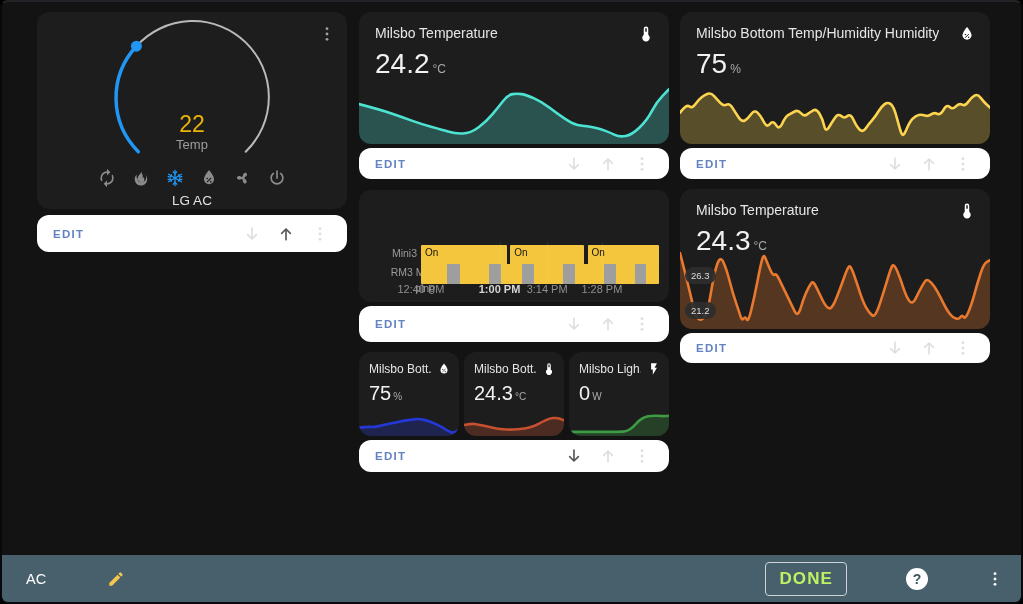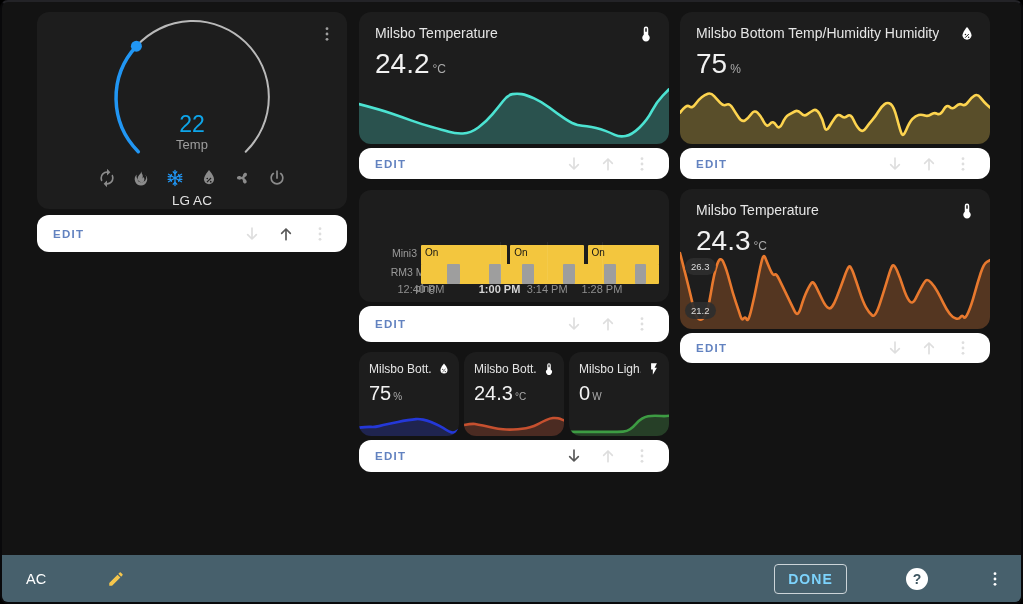--- a/index.html
+++ b/index.html
@@ -17,21 +17,21 @@
   svg.i .st{fill:none;stroke:currentColor;stroke-width:2;stroke-linecap:round;stroke-linejoin:round;}
   .card-head{display:flex;align-items:flex-start;justify-content:space-between;padding:13px 14px 0 16px;}
   .card-title{font-size:14px;color:#e6e6e6;white-space:nowrap;overflow:hidden;}
   .head-icon{color:#ffffff;flex:none;margin-left:6px;}
   .head-icon svg{width:18px;height:18px;fill:currentColor;display:block;}
   .big-value{padding:6px 16px 0;color:#f1f1f1;font-size:28px;font-weight:300;line-height:1.05;}
   .big-value .unit{font-size:12px;color:#ababab;font-weight:400;margin-left:3px;}
   .spark{position:absolute;left:0;right:0;bottom:0;display:block;width:100%;}
   
   .dial-svg{position:absolute;left:0;top:4px;cursor:pointer;}
-  .dial-temp{position:absolute;left:0;top:99px;width:100%;text-align:center;font-size:23px;color:#0ea5e9;}
+  .dial-temp{position:absolute;left:0;top:99px;width:100%;text-align:center;font-size:23px;color:#eab308;}
   .dial-mode{position:absolute;left:0;top:125px;width:100%;text-align:center;font-size:13px;color:#9e9e9e;}
   .modes-row{position:absolute;left:0;top:156px;width:100%;display:flex;justify-content:center;gap:14px;}
   .mode{width:20px;height:20px;color:#8b8b8b;cursor:pointer;}
   .mode svg{width:20px;height:20px;fill:currentColor;display:block;}
   .mode .st{fill:none;stroke:currentColor;stroke-width:1.6;stroke-linecap:round;}
   .entity-name{position:absolute;left:0;top:181px;width:100%;text-align:center;font-size:13.5px;color:#e2e2e2;}
   .menu-dots-card{position:absolute;top:10px;right:8px;width:24px;height:24px;color:#9e9e9e;
                   display:flex;align-items:center;justify-content:center;cursor:pointer;}
   
   .tl-title{position:absolute;left:16px;top:10px;font-size:20px;color:#f4f4f4;}
@@ -51,21 +51,21 @@
   .sm-value{padding:6px 10px 0;color:#f1f1f1;font-size:20px;font-weight:300;}
   .sm-value .unit{font-size:10px;color:#ababab;margin-left:2px;}
   .sm-head{display:flex;align-items:center;justify-content:space-between;padding:10px 8px 0 10px;}
   .sm-head .head-icon svg{width:14px;height:14px;}
   
   #bottom-bar{position:absolute;left:0;right:0;bottom:0;height:47px;background:var(--barbg,#47606c);
               display:flex;align-items:center;padding:0 14px 0 24px;box-sizing:border-box;gap:43px;}
   #bottom-bar .view-title{color:#fff;font-size:14.5px;}
   .pencil{width:18px;height:18px;margin-left:18px;color:#f5c64c;cursor:pointer;}
   .pencil svg{width:18px;height:18px;fill:currentColor;display:block;}
-  .done-btn{border:1px solid #ccd4d8;border-radius:4px;color:#7dd3fc;font-size:14px;font-weight:700;
+  .done-btn{border:1px solid #ccd4d8;border-radius:4px;color:#bef264;font-size:17px;font-weight:700;
             letter-spacing:1.1px;padding:6px 13px;cursor:pointer;background:transparent;}
   .help-btn{width:22px;height:22px;border-radius:50%;background:#fff;color:#3d5560;font-size:14px;
             font-weight:700;display:flex;align-items:center;justify-content:center;margin:0 12px 0 16px;cursor:pointer;}
   .bar-menu{width:24px;height:24px;color:#fff;display:flex;align-items:center;justify-content:center;cursor:pointer;}
 </style>
 </head>
 <body>
 
 <div id="stage">
 
@@ -299,21 +299,21 @@
   <div class="card" style="left:678px;top:187px;width:310px;height:140px;">
     <div class="card-head">
       <span class="card-title">Milsbo Temperature</span>
       <span class="head-icon">
         <svg viewBox="0 0 24 24">
             <path d="M15 13V5a3 3 0 0 0-6 0v8a5 5 0 1 0 6 0zM12 4c.55 0 1 .45 1 1v4h-2V5c0-.55.45-1 1-1z" fill-rule="evenodd"></path>
           </svg>
       </span>
     </div>
     <div class="big-value"><span>24.3</span><span class="unit">°C</span></div>
-    <span class="chip" style="left:5px;top:69px;">26.3</span>
+    <span class="chip" style="left:5px;top:78px;">26.3</span>
     <span class="chip" style="left:5px;top:113px;">21.2</span>
     <svg class="spark" style="height:80px;" viewBox="0 0 100 100" preserveAspectRatio="none">
         <path d="M0 5Q3 50 4 67.5Q5 85 6 87.5Q7 90 8 84Q9 78 10 54Q11 30 12 19Q13 8 14 16.5Q15 25 16 40Q17 55 18 66.5Q19 78 19.5 84Q20 90 20.5 87Q21 84 21.5 88Q22 92 23 76Q24 60 25 40Q26 20 26.5 13Q27 6 27.5 11Q28 16 29 25Q30 34 30.5 32Q31 30 32 38Q33 46 34.5 58Q36 70 37 78Q38 86 39 73Q40 60 41 52Q42 44 42.5 42Q43 40 44 48Q45 56 46 64Q47 72 48 74Q49 76 50.5 61Q52 46 53 35Q54 24 54.5 22Q55 20 56 31Q57 42 58 54Q59 66 60 73Q61 80 62 83Q63 86 64.5 68Q66 50 67 37Q68 24 68.5 21Q69 18 70 27Q71 36 72 48Q73 60 74 65Q75 70 76 62Q77 54 78 47Q79 40 79.5 39Q80 38 81 42Q82 46 83 53Q84 60 85 68Q86 76 87 81Q88 86 89 87Q90 88 90.5 85Q91 82 91.5 85Q92 88 93 79Q94 70 95 56Q96 42 97 30Q98 18 99 16L100 14L100 103L0 103Z" fill="#e8792e" fill-opacity="0.27" stroke="none"></path>
         <path d="M0 5Q3 50 4 67.5Q5 85 6 87.5Q7 90 8 84Q9 78 10 54Q11 30 12 19Q13 8 14 16.5Q15 25 16 40Q17 55 18 66.5Q19 78 19.5 84Q20 90 20.5 87Q21 84 21.5 88Q22 92 23 76Q24 60 25 40Q26 20 26.5 13Q27 6 27.5 11Q28 16 29 25Q30 34 30.5 32Q31 30 32 38Q33 46 34.5 58Q36 70 37 78Q38 86 39 73Q40 60 41 52Q42 44 42.5 42Q43 40 44 48Q45 56 46 64Q47 72 48 74Q49 76 50.5 61Q52 46 53 35Q54 24 54.5 22Q55 20 56 31Q57 42 58 54Q59 66 60 73Q61 80 62 83Q63 86 64.5 68Q66 50 67 37Q68 24 68.5 21Q69 18 70 27Q71 36 72 48Q73 60 74 65Q75 70 76 62Q77 54 78 47Q79 40 79.5 39Q80 38 81 42Q82 46 83 53Q84 60 85 68Q86 76 87 81Q88 86 89 87Q90 88 90.5 85Q91 82 91.5 85Q92 88 93 79Q94 70 95 56Q96 42 97 30Q98 18 99 16L100 14" fill="none" stroke="#e8792e" stroke-width="2.6" vector-effect="non-scaling-stroke" stroke-linecap="round" stroke-linejoin="round"></path>
       </svg>
   </div>
   <div class="toolbar" style="left:678px;top:331px;width:310px;height:30px;">
     <span class="edit-btn">EDIT</span>
     <span class="spacer"></span>
     <span class="icon-btn">

